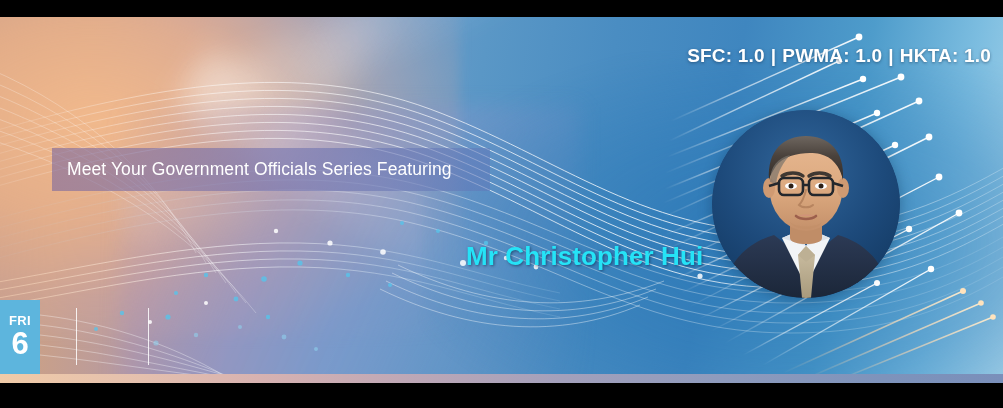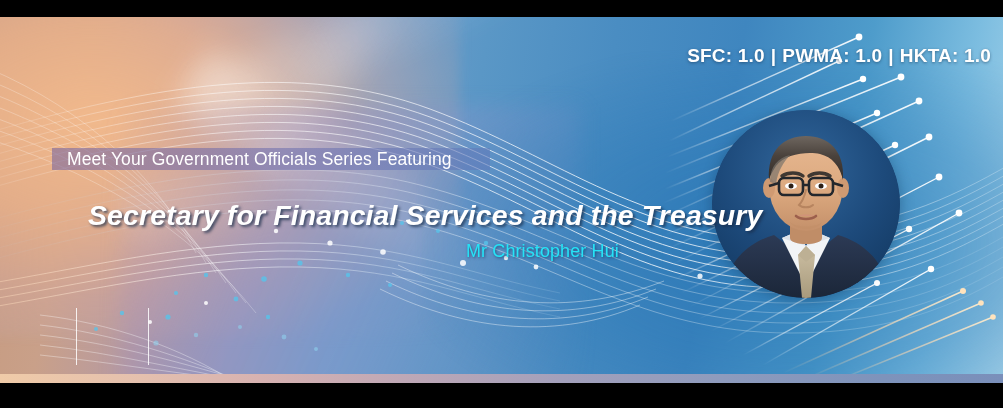--- a/index.html
+++ b/index.html
@@ -145,21 +145,21 @@
     text-shadow: 0 1px 3px rgba(20,50,80,0.55);
   }
   .credits .sep { padding: 0 6px; }
 
   
   .eyebrow {
     position: absolute;
     left: 52px;
     top: 131px;
     width: 438px;
-    height: 22px;
+    height: 43px;
     background: linear-gradient(90deg,
         rgba(126,106,158,0.62) 0%,
         rgba(116,112,172,0.60) 45%,
         rgba(96,122,186,0.58) 100%);
     display: flex;
     align-items: center;
   }
   .eyebrow span {
     color: #ffffff;
     font-size: 17.5px;
@@ -181,22 +181,22 @@
     white-space: nowrap;
     text-shadow: 2px 2px 3px rgba(25,45,75,0.75);
   }
 
   
   .speaker {
     position: absolute;
     left: 466px;
     top: 224px;
     color: #25e3f7;
-    font-size: 18px;
-    font-weight: normal;
+    font-size: 26px;
+    font-weight: bold;
     letter-spacing: .1px;
     white-space: nowrap;
     text-shadow: 1px 1px 3px rgba(15,45,80,0.65);
   }
 
   
   .datebar {
     position: absolute;
     left: 0;
     top: 283px;
@@ -570,25 +570,28 @@
     </div>
 
     <div class="credits">
       <span>SFC: 1.0</span><span class="sep">|</span><span>PWMA: 1.0</span><span class="sep">|</span><span>HKTA: 1.0</span>
     </div>
 
     <div class="eyebrow">
       <span>Meet Your Government Officials Series Featuring</span>
     </div>
 
-    <div class="title">Secretary for Financial Services and the Treasury</div>
 
     <div class="speaker">Mr Christopher Hui</div>
 
     <div class="datebar">
+      <div class="date-chip">
+        <div class="dow">FRI</div>
+        <div class="dnum">6</div>
+      </div>
       <div class="rule rule-1"></div>
       <div class="rule rule-2"></div>
     </div>
 
     <div class="bottom-band"></div>
   </div>
 
   <div class="letterbox-top"></div>
   <div class="letterbox-bottom"></div>
 </div>

